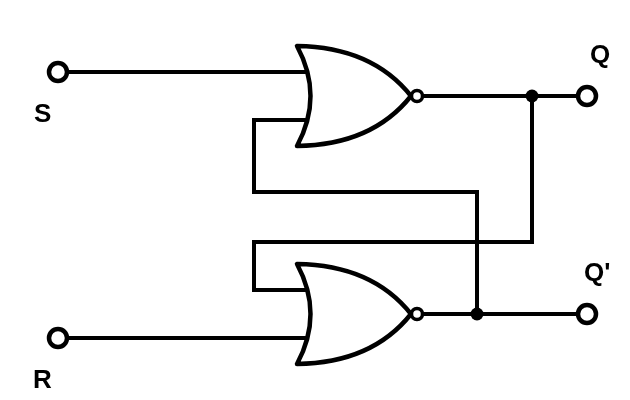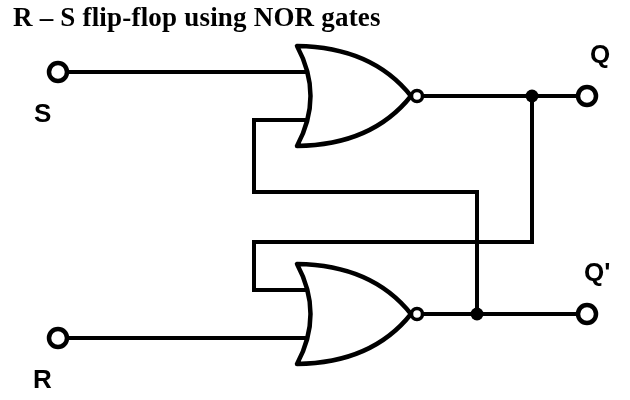--- a/index.html
+++ b/index.html
@@ -43,21 +43,20 @@
   .label-s  { left: 34px;  top: 100px; }
   .label-r  { left: 33px;  top: 366px; }
   .label-q  { left: 590px; top: 41px;  }
   .label-qb { left: 584px; top: 259px; }
 </style>
 </head>
 <body>
 
 <div class="page">
 
-  <div class="title">R – S flip-flop using NOR gates</div>
 
   <svg class="circuit-svg" viewBox="0 0 630 400" xmlns="http://www.w3.org/2000/svg">
 
     <g fill="none" stroke="currentColor" stroke-width="4" stroke-linejoin="miter" stroke-linecap="butt">
       <path d="M 67 72 H 312"></path>
       <path d="M 312 120 H 254 V 192 H 477 V 314"></path>
       <path d="M 418 96 H 578"></path>
       <path d="M 532 96 V 242 H 254 V 290 H 312"></path>
       <path d="M 67 338 H 312"></path>
       <path d="M 418 314 H 578"></path>

